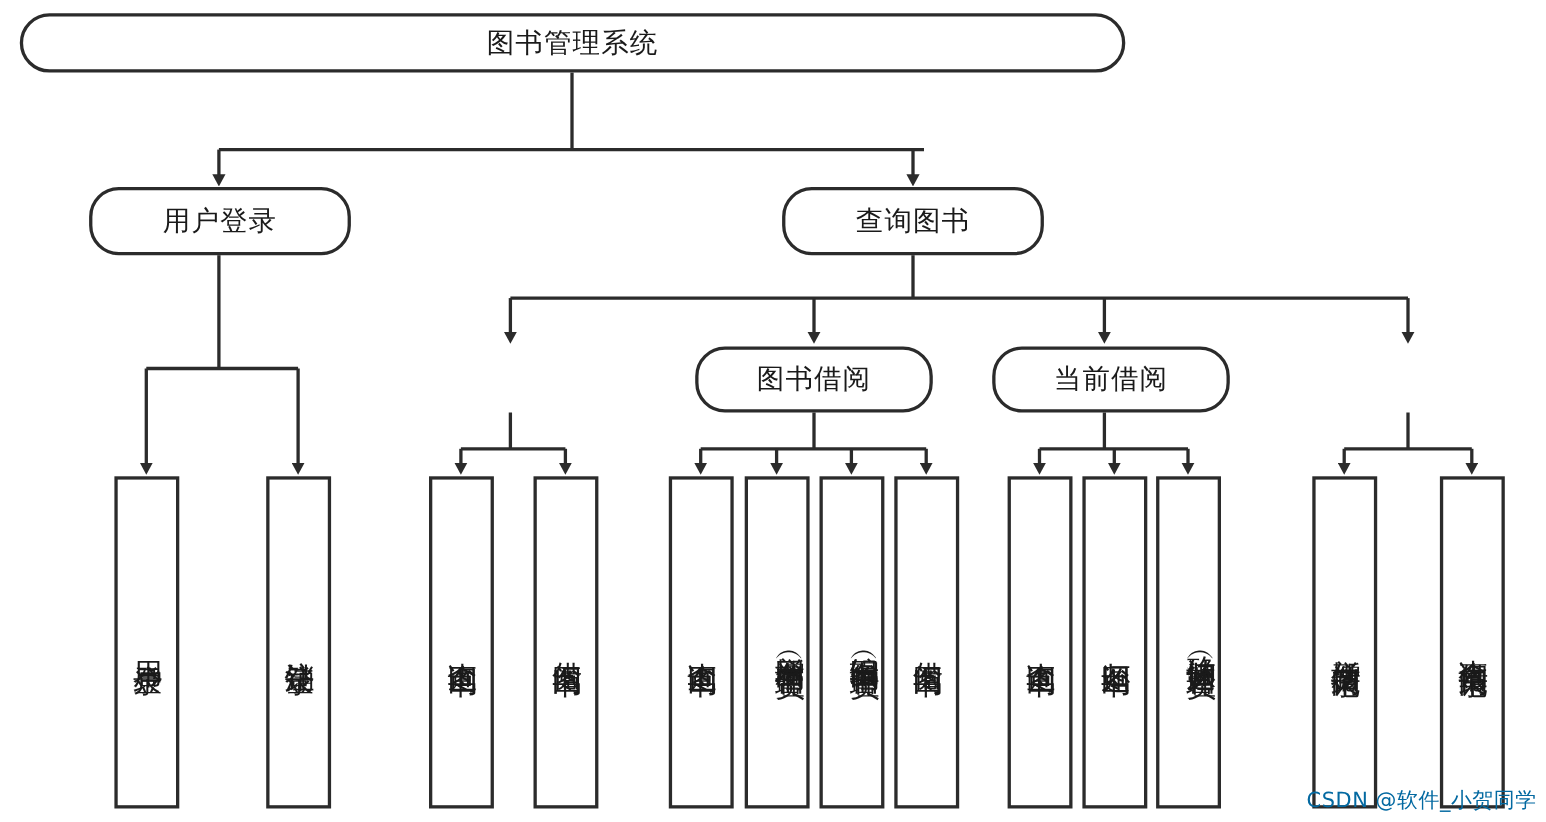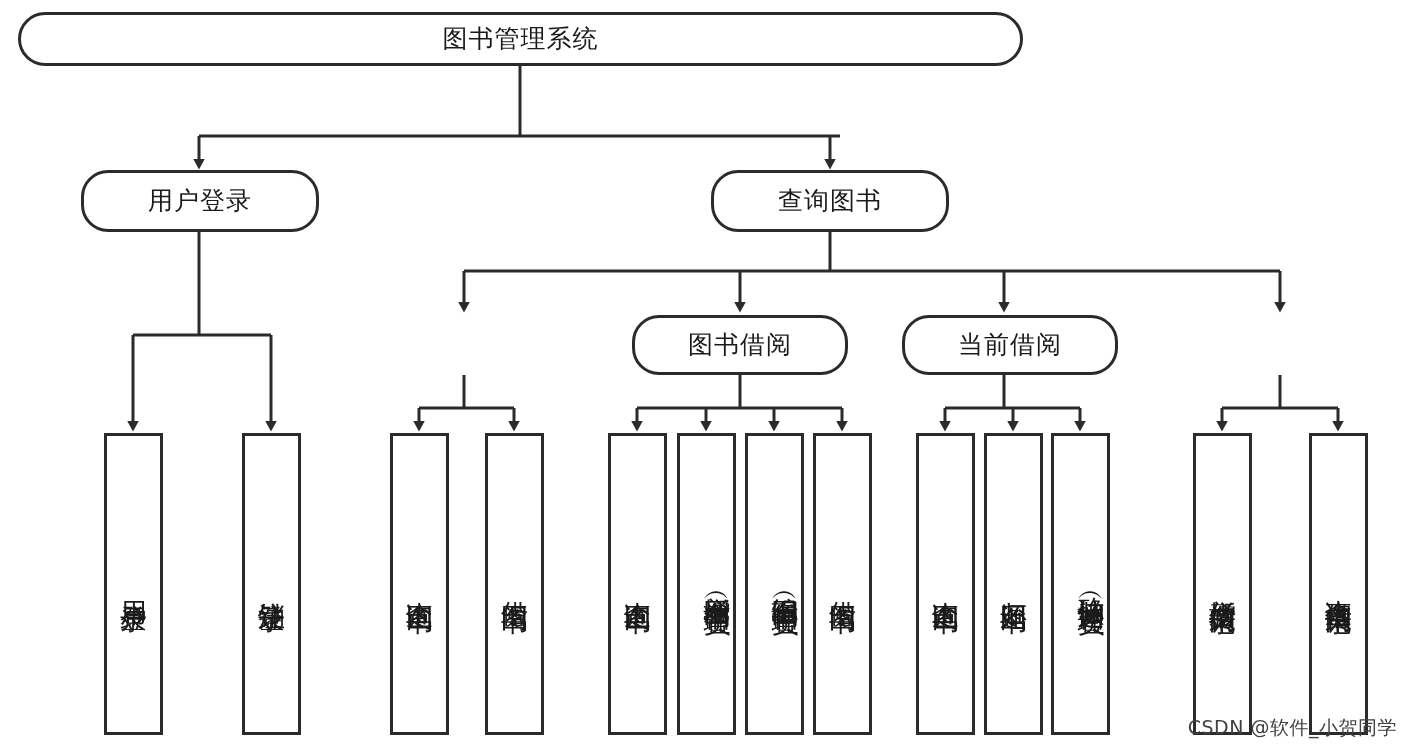--- a/index.html
+++ b/index.html
@@ -63,21 +63,21 @@
     fill: none;
   }
   .arrowhead {
     fill: #2b2b2b;
   }
   #watermark {
     position: absolute;
     right: 8px;
     bottom: 6px;
     font-size: 19px;
-    color: #404040;
+    color: #0369a1;
     letter-spacing: 0.5px;
     white-space: nowrap;
   }
 </style>
 </head>
 <body>
 
 <div id="canvas">
 
   <svg class="wires" viewBox="0 0 1405 747">

